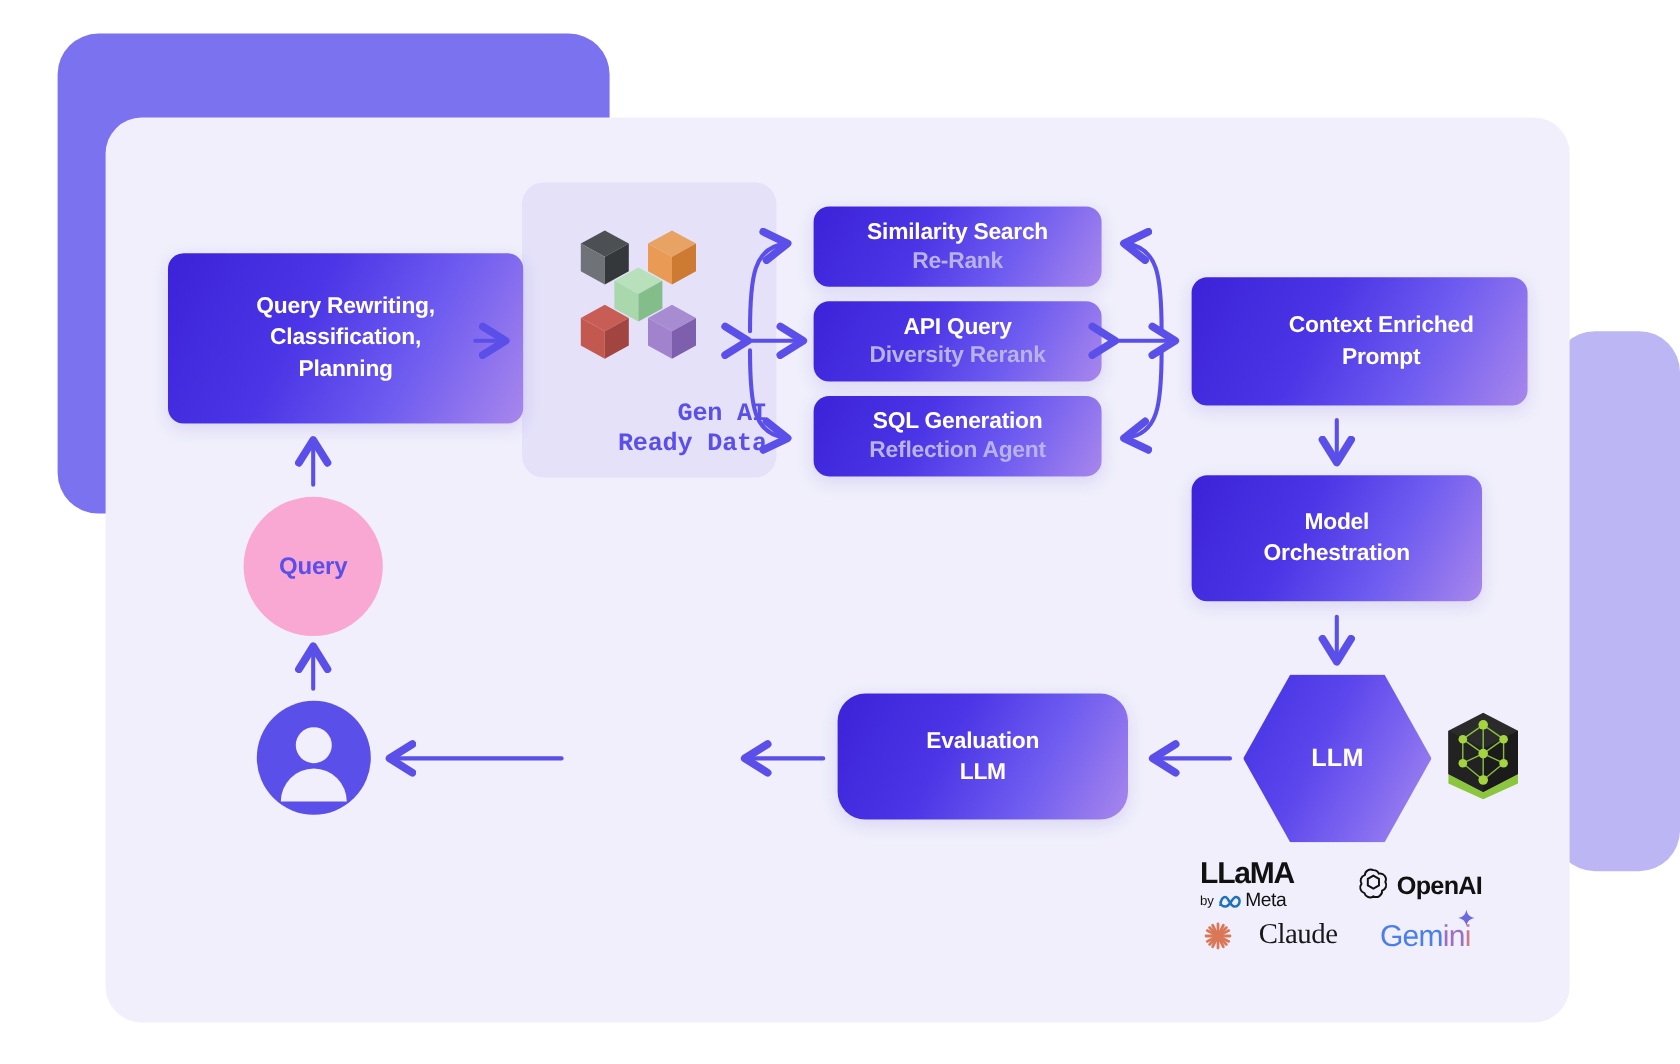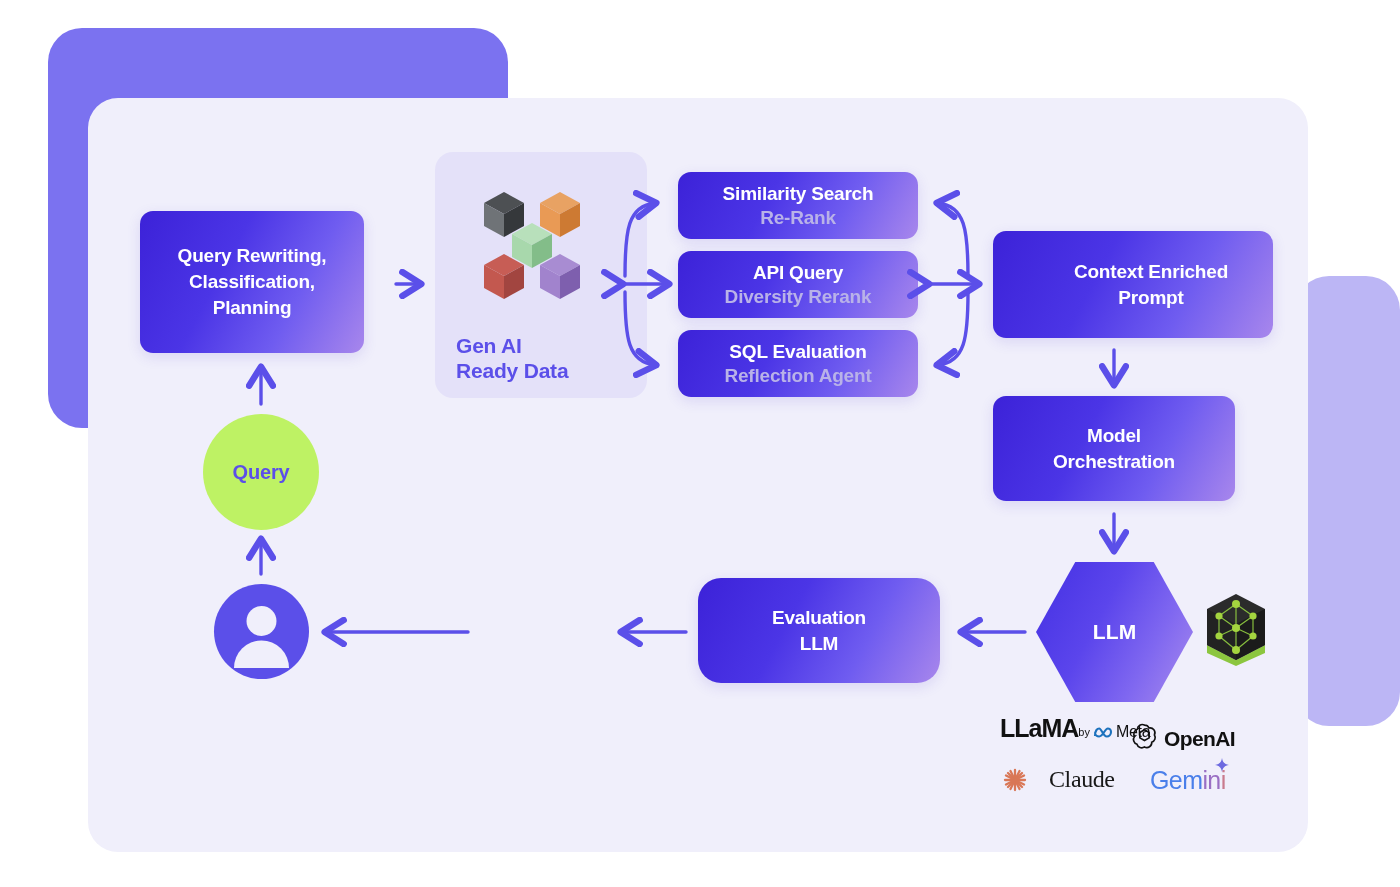--- a/index.html
+++ b/index.html
@@ -33,55 +33,56 @@
 
   
   .genai-panel {
     position: absolute; left: 435px; top: 152px;
     width: 212px; height: 246px;
     background: #e4e1f9;
     border-radius: 18px;
   }
   .cubes { position: absolute; left: 478px; top: 180px; width: 130px; height: 130px; }
   .genai-label {
-    position: absolute; left: 456px; top: 334px; width: 212px;
-    text-align: left; color: #5b4fe9;
+    position: absolute; left: 427px; top: 334px; width: 212px;
+    text-align: right; color: #5b4fe9;
     font-size: 21px; font-weight: 700; line-height: 1.17;
     letter-spacing: -0.2px;
+    font-family: Liberation Mono, monospace;
   }
 
   
   .gbox {
     position: absolute;
     border-radius: 13px;
     background: linear-gradient(118deg, #3c22d8 0%, #4b35e6 38%, #6f5cf0 68%, #a887ec 100%);
     display: flex; flex-direction: column;
     align-items: center; justify-content: center;
     color: #ffffff; text-align: center;
     box-shadow: 0 4px 14px rgba(70,50,200,.13);
   }
   .gbox .t1 { font-size: 19px; font-weight: 700; line-height: 1.22; letter-spacing: -0.2px; }
   .gbox .t2 { font-size: 19px; font-weight: 700; line-height: 1.22; color: #b9b2e8; letter-spacing: -0.2px; }
 
-  #box-query-rewriting { left: 140px; top: 211px; width: 224px; height: 142px; }
+  #box-query-rewriting { left: 140px; top: 211px; width: 296px; height: 142px; }
   #box-query-rewriting .t1 { font-size: 19px; line-height: 1.38; }
   #box-similarity   { left: 678px; top: 172px; width: 240px; height: 67px; }
   #box-api-query    { left: 678px; top: 251px; width: 240px; height: 67px; }
   #box-sql-gen      { left: 678px; top: 330px; width: 240px; height: 67px; }
   #box-context      { left: 993px; top: 231px; width: 280px; height: 107px; padding-left: 36px; }
   #box-context .t1  { line-height: 1.36; }
   #box-model-orch   { left: 993px; top: 396px; width: 242px; height: 105px; }
   #box-model-orch .t1 { line-height: 1.36; }
   #box-eval         { left: 698px; top: 578px; width: 242px; height: 105px; border-radius: 23px; }
   #box-eval .t1     { line-height: 1.36; }
 
   
   .softcircle {
     position: absolute; border-radius: 50%;
-    background: #bef264;
+    background: #f9a8d4;
     display: flex; align-items: center; justify-content: center;
     color: #5b4fe9; font-size: 20px; font-weight: 700; letter-spacing: -0.2px;
   }
   #circle-query  { left: 203px; top: 414px; width: 116px; height: 116px; }
   #circle-answer { left: 482px; top: 574px; width: 116px; height: 116px; }
 
   
   #avatar {
     position: absolute; left: 214px; top: 584px;
     width: 95px; height: 95px; border-radius: 50%;
@@ -100,21 +101,21 @@
 
   
   #graph-cube { position: absolute; left: 1203px; top: 592px; width: 66px; height: 74px; }
 
   
   #arrows { position: absolute; left: 0; top: 0; width: 1400px; height: 887px; pointer-events: none; }
 
   
   .logos { position: absolute; left: 998px; top: 716px; width: 250px; height: 92px; }
   .logo-cell { position: absolute; display: flex; align-items: flex-end; }
-  .llama-wrap { left: 2px; top: 0; align-items: flex-end; }
+  .llama-wrap { left: 2px; top: 0; flex-direction: column; align-items: flex-start; }
   .llama-main { font-size: 25px; font-weight: 700; color: #111; letter-spacing: -1px; line-height: 1; }
   .llama-sub { display: flex; align-items: center; gap: 3px; margin-top: 1px; }
   .llama-by { font-size: 11px; font-weight: 400; color: #111; }
   .llama-meta { font-size: 16px; font-weight: 500; color: #111; letter-spacing: -0.3px; }
   .openai-wrap { left: 132px; top: 6px; gap: 5px; }
   .openai-text { font-size: 21px; font-weight: 700; color: #111; letter-spacing: -0.6px; }
   .claude-wrap { left: 4px; top: 50px; gap: 21px; }
   .claude-text { font-size: 24px; color: #181818; font-family: "Liberation Serif", serif; letter-spacing: -0.4px; }
   .gemini-wrap { left: 136px; top: 50px; }
   .gemini-text { font-size: 25px; color: #4a7fea; letter-spacing: -0.6px; margin-left: 16px; }
@@ -180,21 +181,21 @@
     <div class="t1">Similarity Search</div>
     <div class="t2">Re-Rank</div>
   </div>
 
   <div class="gbox" id="box-api-query">
     <div class="t1">API Query</div>
     <div class="t2">Diversity Rerank</div>
   </div>
 
   <div class="gbox" id="box-sql-gen">
-    <div class="t1">SQL Evaluation</div>
+    <div class="t1">SQL Generation</div>
     <div class="t2">Reflection Agent</div>
   </div>
 
   <div class="gbox" id="box-context">
     <div class="t1">Context Enriched</div>
     <div class="t1">Prompt</div>
   </div>
 
   <div class="gbox" id="box-model-orch">
     <div class="t1">Model</div>

